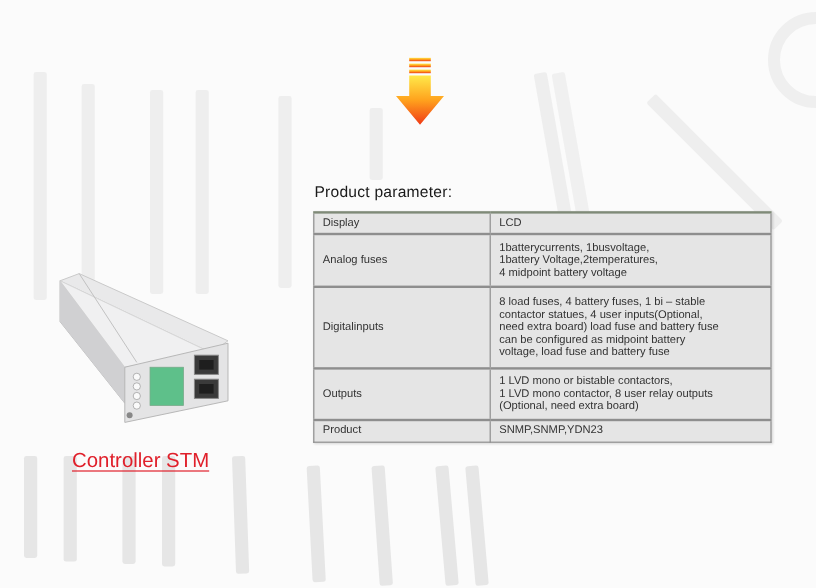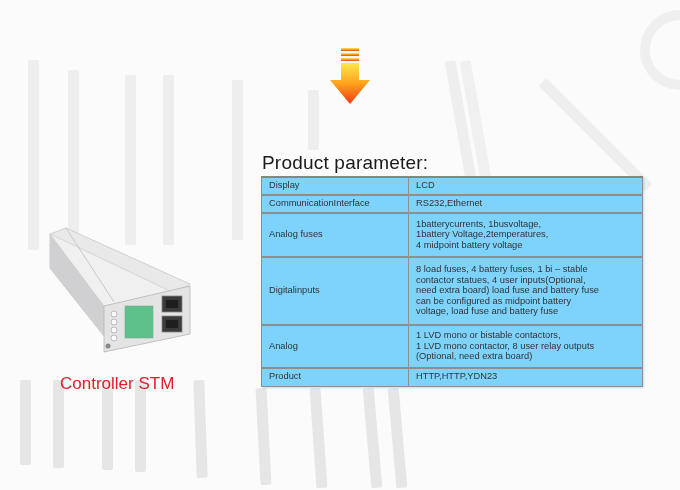--- a/index.html
+++ b/index.html
@@ -10,40 +10,40 @@
   }
   .bg-stripes { position: absolute; inset: 0; pointer-events: none; }
   .stripe {
     position: absolute; width: 11px; background: #e6e6e6; border-radius: 2px;
   }
   .arrow {
     position: absolute; left: 330px; top: 48px; width: 40px; height: 58px;
   }
   .title {
     position: absolute; left: 262px; top: 152px;
-    font-size: 19px; color: #1a1a1a; letter-spacing: 0.2px;
+    font-size: 13px; color: #1a1a1a; letter-spacing: 0.2px;
   }
   table.params {
     position: absolute; left: 261px; top: 176px; width: 382px;
-    border-collapse: collapse; background: #7dd3fc;
+    border-collapse: collapse; background: #e5e5e5;
     box-shadow: 1px 1px 2px rgba(0,0,0,0.15);
   }
   table.params td {
     border: 1px solid #8e8e8e; border-top: 2px solid #8e8e8e;
     font-size: 9.3px; color: #333; line-height: 10.6px;
     padding: 2px 5px 3px 7px; vertical-align: middle;
   }
   table.params td.key { width: 134px; }
   table.params tr:first-child td { border-top: 2px solid #7f8a78; }
   .product {
     position: absolute; left: 44px; top: 224px; width: 170px; height: 130px;
   }
   .product-label {
     position: absolute; left: 60px; top: 374px;
-    font-size: 17px; color: #e0202b; 
+    font-size: 17px; color: #e0202b; text-decoration: underline;
     text-underline-offset: 3px;
   }
 </style>
 </head>
 <body>
 
 <div class="bg-stripes">
   <div class="stripe" style="left:28px;top:60px;height:190px;opacity:.6"></div>
   <div class="stripe" style="left:68px;top:70px;height:180px;opacity:.6"></div>
   <div class="stripe" style="left:125px;top:75px;height:170px;opacity:.6"></div>
@@ -80,47 +80,43 @@
 </svg>
 
 <div class="title">Product parameter:</div>
 
 <table class="params">
   <tbody>
     <tr style="height:18px">
       <td class="key">Display</td>
       <td>LCD</td>
     </tr>
-    <tr style="height:18px">
-      <td class="key">CommunicationInterface</td>
-      <td>RS232,Ethernet</td>
-    </tr>
     <tr style="height:44px">
       <td class="key">Analog fuses</td>
       <td style="white-space:pre-line">1batterycurrents, 1busvoltage,
 1battery Voltage,2temperatures,
 4 midpoint battery voltage</td>
     </tr>
     <tr style="height:68px">
       <td class="key">Digitalinputs</td>
       <td style="white-space:pre-line">8 load fuses, 4 battery fuses, 1 bi – stable
 contactor statues, 4 user inputs(Optional,
 need extra board) load fuse and battery fuse
 can be configured as midpoint battery
 voltage, load fuse and battery fuse</td>
     </tr>
     <tr style="height:43px">
-      <td class="key">Analog</td>
+      <td class="key">Outputs</td>
       <td style="white-space:pre-line">1 LVD mono or bistable contactors,
 1 LVD mono contactor, 8 user relay outputs
 (Optional, need extra board)</td>
     </tr>
     <tr style="height:18px">
       <td class="key">Product</td>
-      <td>HTTP,HTTP,YDN23</td>
+      <td>SNMP,SNMP,YDN23</td>
     </tr>
   </tbody>
 </table>
 
 <svg class="product" viewBox="0 0 170 130">
 
   <polygon points="6,10 22,4 146,60 132,70" fill="#e9e9ea" stroke="#c8c8c8" stroke-width="0.8"></polygon>
 
   <polygon points="6,10 6,44 60,112 60,82" fill="#d3d3d5" stroke="#bdbdbd" stroke-width="0.8"></polygon>
   <polygon points="6,10 132,70 132,70 60,82" fill="#f1f1f2"></polygon>

